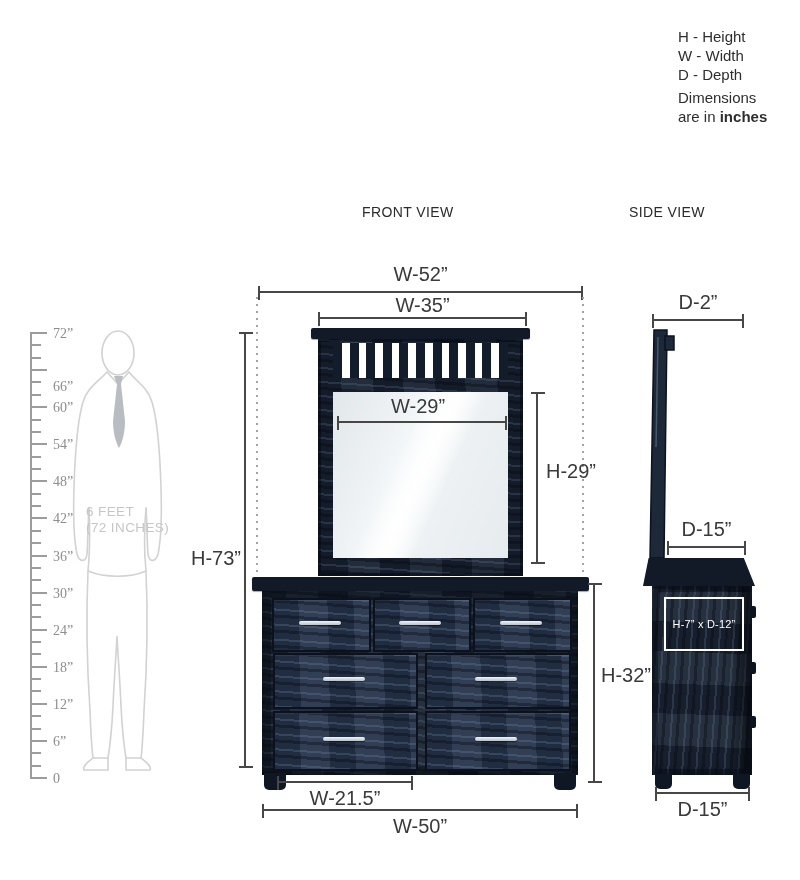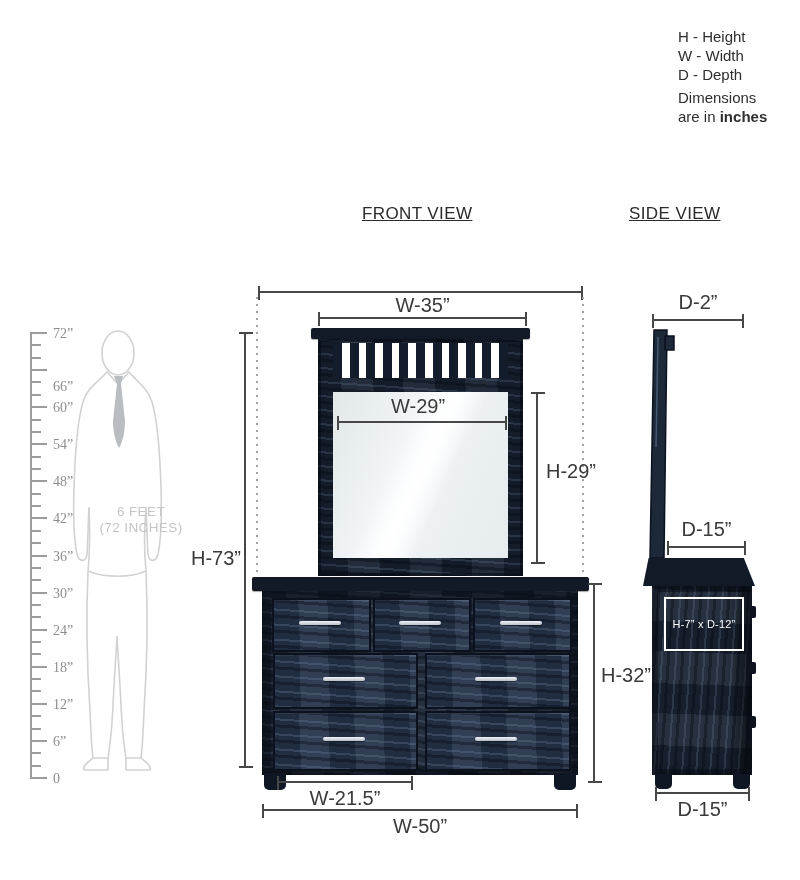--- a/index.html
+++ b/index.html
@@ -1,41 +1,41 @@
 <!DOCTYPE html>
 <html><head>
 <meta charset="utf-8">
 <style>
   html,body{margin:0;padding:0;background:#fff;}
   #stage{
     position:relative;width:800px;height:880px;background:#ffffff;overflow:hidden;
     font-family:"Liberation Sans", sans-serif;
   }
   
-  .view-title{position:absolute;font-size:17px;letter-spacing:.4px;color:#2b2b2b;white-space:nowrap;text-decoration:underline;}
+  .view-title{position:absolute;font-size:14px;letter-spacing:.4px;color:#2b2b2b;white-space:nowrap;}
   .legend{position:absolute;left:678px;top:27px;color:#2e2e2e;font-size:15px;line-height:19px;}
   .legend .note{margin-top:4px;}
   .legend b{font-weight:700;margin-top:12px;}
   .dim-label{position:absolute;font-size:20px;color:#3a3a3a;white-space:nowrap;}
   .dim-label.ctr{text-align:center;}
   
   .dimh{position:absolute;height:0;border-top:2px solid #474747;}
   .dimh::before,.dimh::after{content:"";position:absolute;top:-7px;width:2px;height:14px;background:#474747;}
   .dimh::before{left:0;} .dimh::after{right:0;}
   .dimv{position:absolute;width:0;border-left:2px solid #474747;}
   .dimv::before,.dimv::after{content:"";position:absolute;left:-7px;width:14px;height:2px;background:#474747;}
   .dimv::before{top:0;} .dimv::after{bottom:0;}
   .dotted{position:absolute;width:2px;background-image:repeating-linear-gradient(#a3a3a3 0 2px,transparent 2px 7px);}
   
   .ruler{position:absolute;left:30px;top:333px;width:72px;height:445px;}
   .ruler .spine{position:absolute;left:0;top:-1px;width:2px;height:447px;background:#9c9c9c;}
   .rtick{position:absolute;left:2px;height:2px;width:9px;background:#9c9c9c;}
   .rtick.major{width:15px;}
   .rlabel{position:absolute;left:23px;font-size:14px;color:#8d8d8d;white-space:nowrap;font-family:Liberation Serif, serif;}
-  .fig-caption{position:absolute;left:86px;top:504px;width:110px;text-align:center;
+  .fig-caption{position:absolute;left:86px;top:504px;width:110px;
     font-size:13.5px;line-height:16px;color:#c6c6c6;letter-spacing:.4px;}
   
   .wood-h{background-color:#202c3e;background-image:
     repeating-linear-gradient(184deg, rgba(125,150,185,.20) 0 2px, rgba(0,0,0,0) 2px 6px, rgba(4,9,18,.38) 6px 9px, rgba(0,0,0,0) 9px 14px),
     repeating-linear-gradient(88deg, rgba(0,0,0,.16) 0 30px, rgba(255,255,255,.05) 30px 62px);}
   .wood-v{background-color:#202c3e;background-image:
     repeating-linear-gradient(94deg, rgba(125,150,185,.20) 0 2px, rgba(0,0,0,0) 2px 6px, rgba(4,9,18,.38) 6px 9px, rgba(0,0,0,0) 9px 14px),
     repeating-linear-gradient(2deg, rgba(0,0,0,.16) 0 30px, rgba(255,255,255,.05) 30px 62px);}
   .slab{position:absolute;background:#121a28;border-radius:2px;box-shadow:0 1px 1px rgba(0,0,0,.35);}
   .frame{position:absolute;box-shadow:inset 0 0 0 3px rgba(5,10,18,.55);}
@@ -181,20 +181,21 @@
   <div class="handle" style="left:399px;top:621px;"></div>
   <div class="handle" style="left:500px;top:621px;"></div>
   <div class="handle" style="left:323px;top:677px;"></div>
   <div class="handle" style="left:475px;top:677px;"></div>
   <div class="handle" style="left:323px;top:737px;"></div>
   <div class="handle" style="left:475px;top:737px;"></div>
 
   <div class="leg" style="left:264px;top:773px;width:22px;height:17px;"></div>
   <div class="leg" style="left:554px;top:773px;width:22px;height:17px;"></div>
 
+  <div class="dim-label ctr" style="left:258px;top:263px;width:325px;">W-52”</div>
   <div class="dimh" style="left:258px;top:291px;width:325px;"></div>
   <div class="dotted" style="left:256px;top:297px;height:278px;"></div>
   <div class="dotted" style="left:582px;top:297px;height:278px;"></div>
 
   <div class="dim-label ctr" style="left:318px;top:294px;width:209px;">W-35”</div>
   <div class="dimh" style="left:318px;top:317px;width:209px;"></div>
 
   <div class="dim-label ctr" style="left:333px;top:395px;width:170px;z-index:5;">W-29”</div>
   <div class="dimh" style="left:337px;top:421px;width:170px;z-index:5;"></div>
 

